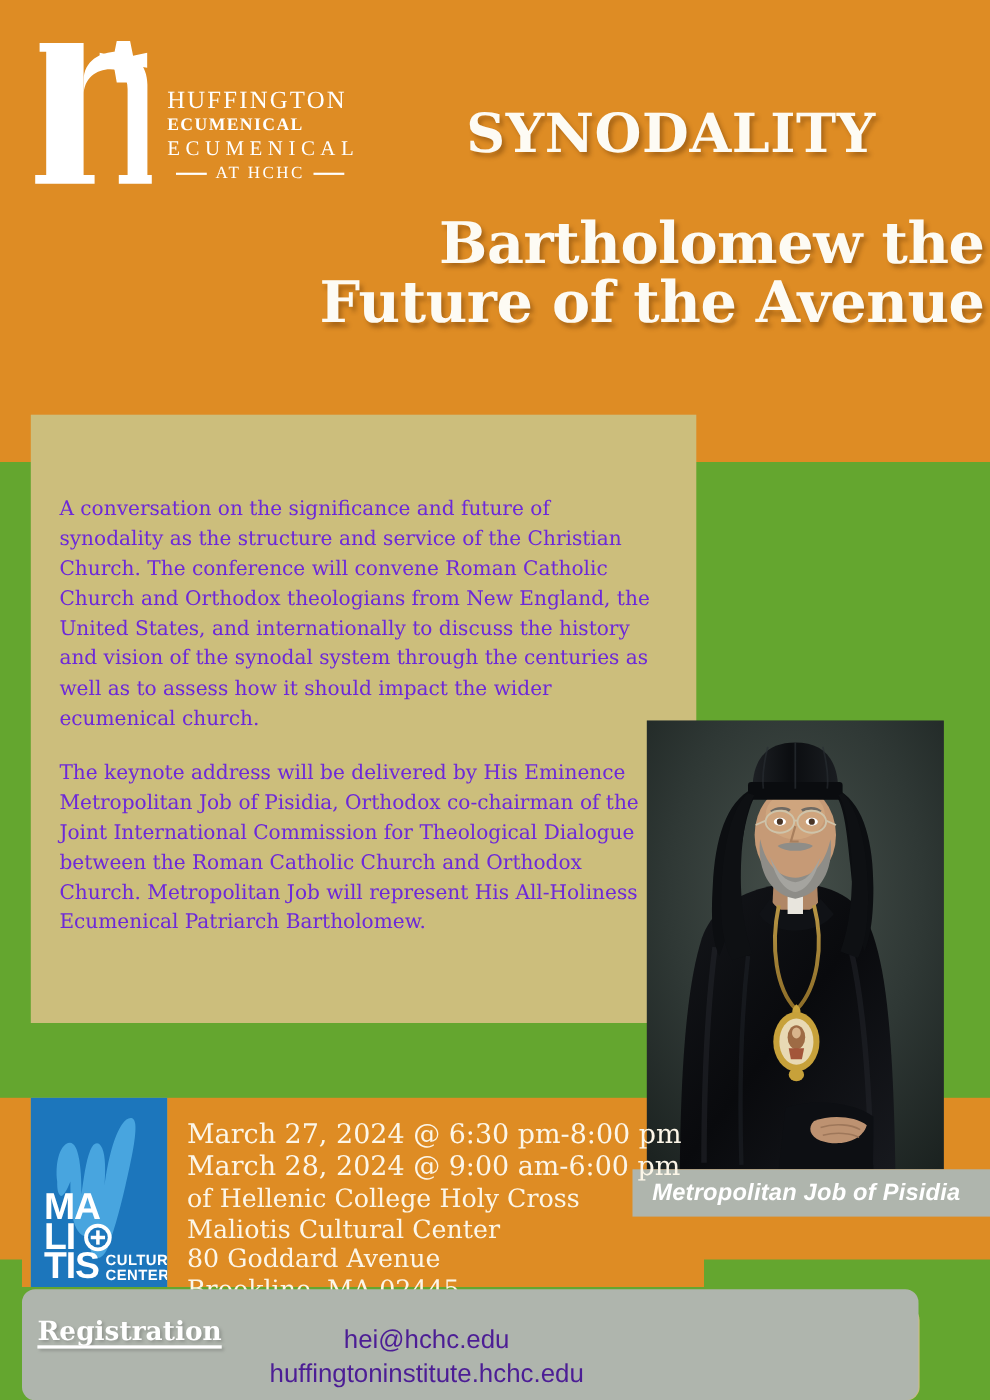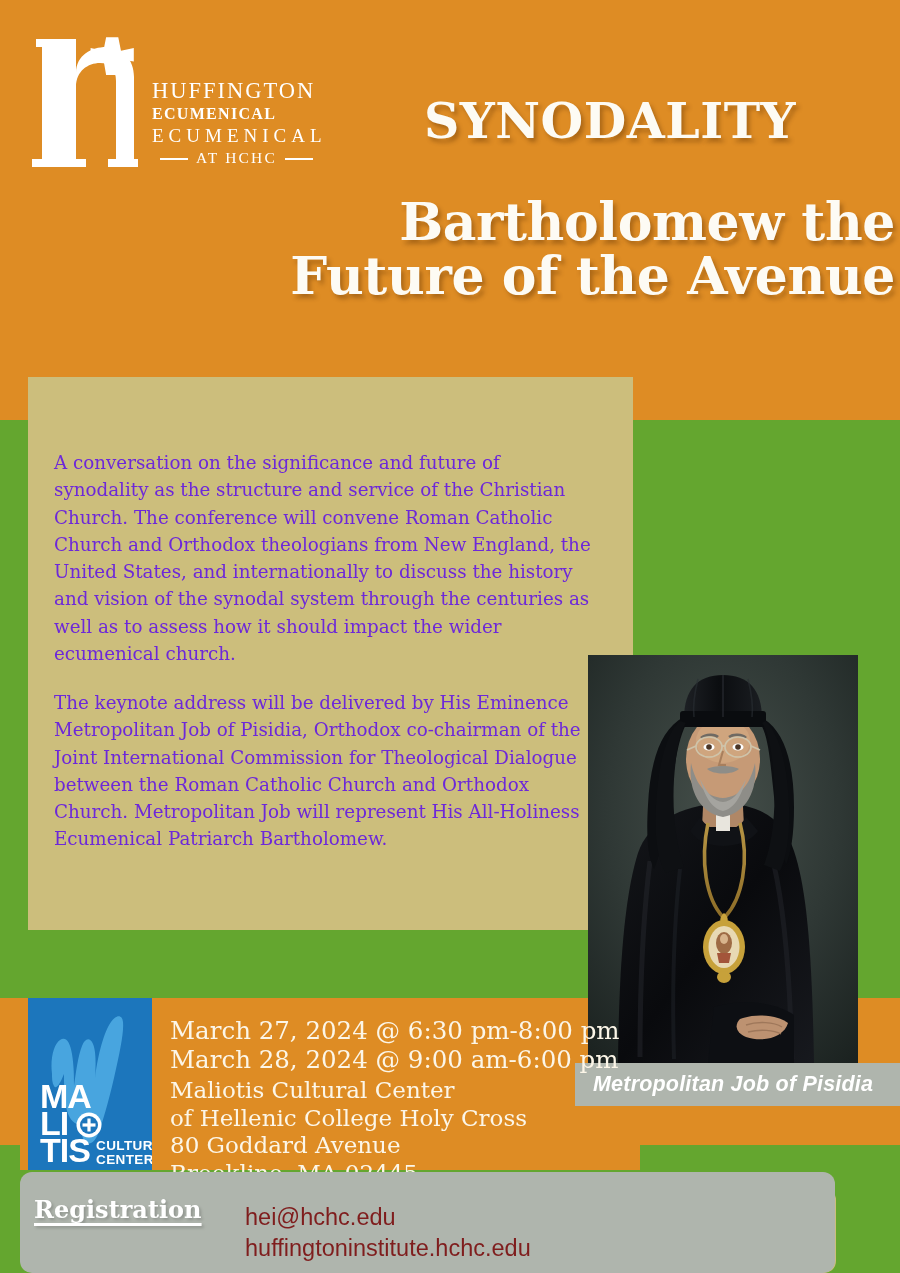--- a/index.html
+++ b/index.html
@@ -98,21 +98,22 @@
   .reg-title{
     position:absolute;left:14px;top:23px;
     font-family:"DejaVu Serif",serif;font-weight:700;font-size:24px;
     color:#ffffff;text-decoration:underline;text-underline-offset:5px;
     text-decoration-thickness:2.5px;
     text-shadow:2px 2px 3px rgba(0,0,0,0.18);
   }
   .reg-contact{
     position:absolute;left:225px;top:30px;
     font-family:"Liberation Sans",sans-serif;font-size:23.5px;line-height:1.30;
-    color:#7f1d1d;
+    color:#4c1d95;
+    text-align:center;
   }
   .reg-contact span{display:block;}
 </style>
 </head>
 <body>
 
 <div id="poster">
 
   <div class="band-orange-top"></div>
   <div class="band-green"></div>
@@ -282,22 +283,22 @@
         <text x="68" y="166" font-size="13.5" letter-spacing="0.4">CENTER</text>
       </g>
     </svg>
   </div>
 
   <div class="datetime">
     <div>March 27, 2024 @ 6:30 pm-8:00 pm</div>
     <div>March 28, 2024 @ 9:00 am-6:00 pm</div>
   </div>
   <div class="venue">
+    <div>of Hellenic College Holy Cross</div>
     <div>Maliotis Cultural Center</div>
-    <div>of Hellenic College Holy Cross</div>
     <div>80 Goddard Avenue</div>
     <div>Brookline, MA 02445</div>
   </div>
 
   <div class="reg-tan"></div>
   <div class="reg-box">
     <div class="reg-title">Registration</div>
     <div class="reg-contact">
       <span>hei@hchc.edu</span>
       <span>huffingtoninstitute.hchc.edu</span>

